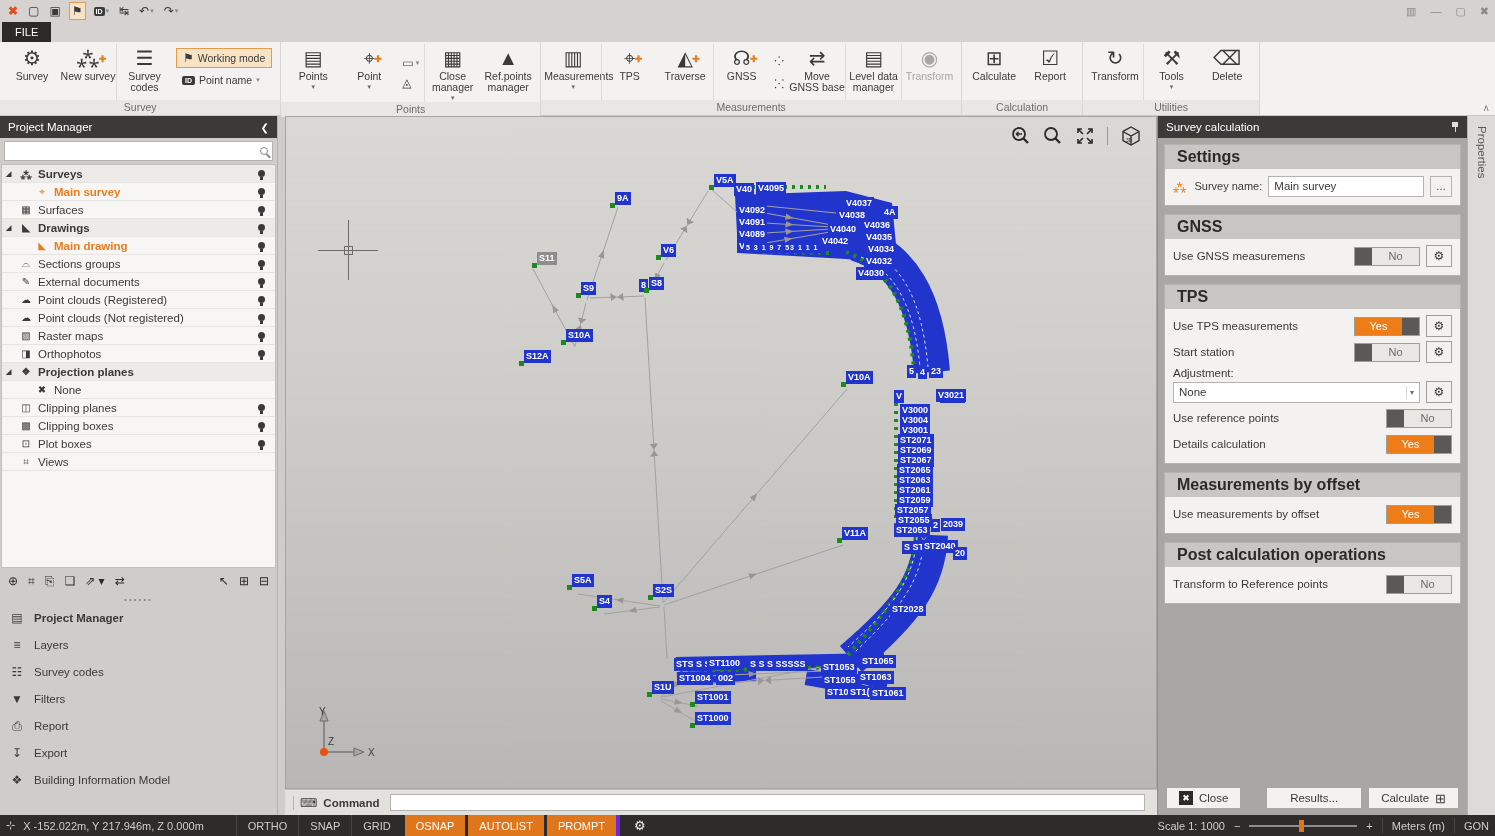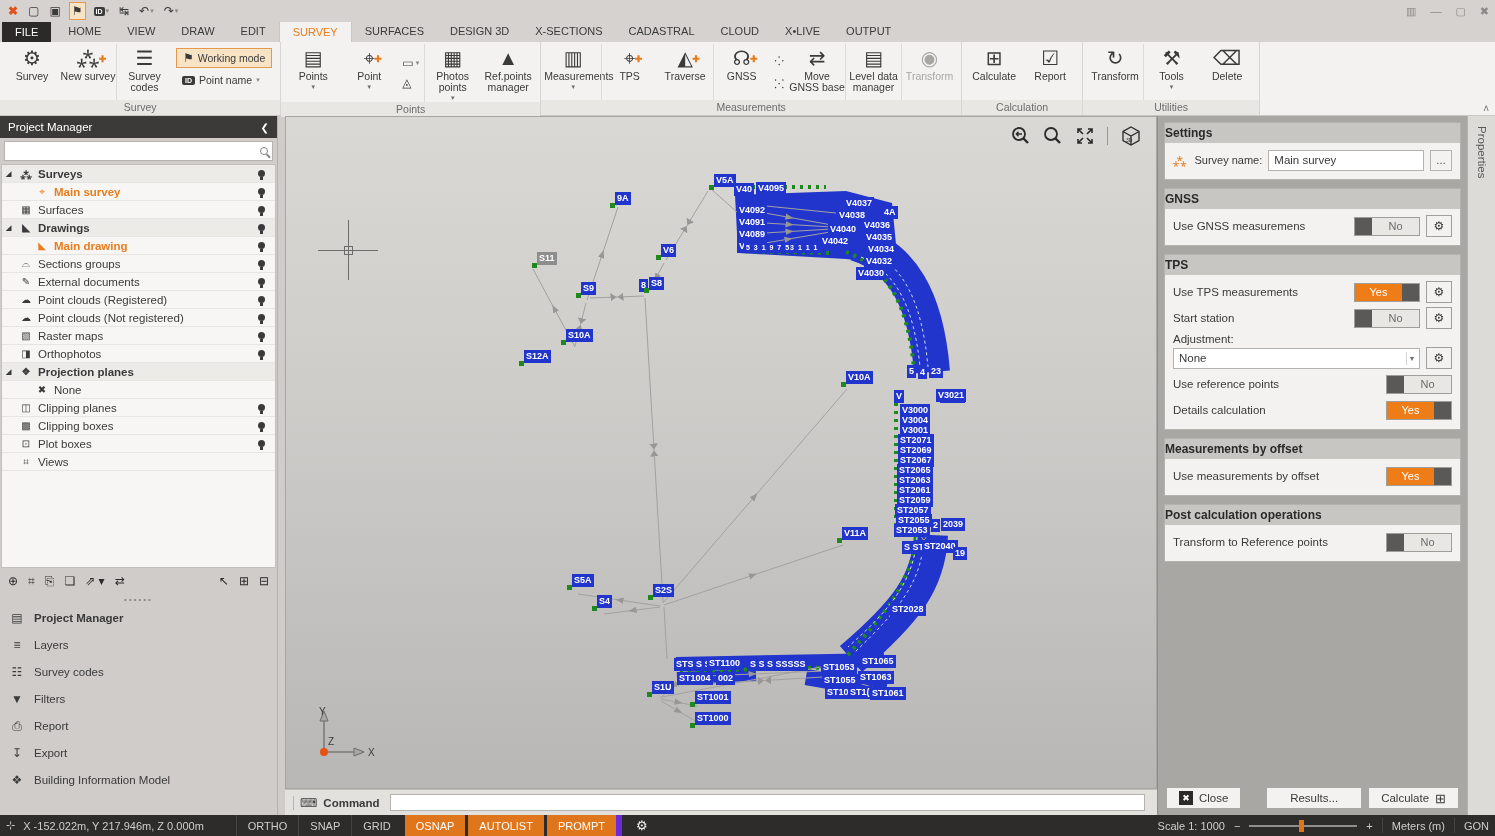--- a/index.html
+++ b/index.html
@@ -105,21 +105,21 @@
   .cmddiv { width:1px; height:14px; background:#b5b3b0; }
 
   
   .rightpanel { width:310px; background:#a9a7a4; display:flex; flex-direction:column; border-left:1px solid #8f8e8c; }
   .schead-bar { height:22px; background:#3b3a39; color:#fff; display:flex; align-items:center; padding:0 8px; font-size:11.5px; }
   .pin { margin-left:auto; position:relative; width:8px; height:10px; }
   .pin::before { content:""; position:absolute; top:0; left:1px; width:6px; height:5px; background:#ddd; }
   .pin::after { content:""; position:absolute; top:5px; left:3.5px; width:1.5px; height:5px; background:#ddd; }
   .scbody { flex:1; padding:6px 6px 0 6px; display:flex; flex-direction:column; gap:8px; overflow:hidden; }
   .scsec { background:#f3f2f0; border:1px solid #b5b3b0; }
-  .schead { background:#c8c6c3; font-weight:bold; font-size:12px; padding:3px 0; color:#2b2a29; }
+  .schead { background:#c8c6c3; font-weight:bold; font-size:16px; padding:3px 12px; color:#2b2a29; }
   .scrows { padding:4px 8px 6px 8px; }
   .scrow { display:flex; align-items:center; min-height:26px; gap:6px; }
   .sclabel { flex:1; font-size:11.5px; color:#3a3a3a; }
   .scselectlabel { font-size:11.5px; padding-top:2px; }
   .nameicon { color:#e87d1e; font-size:12px; margin-right:2px; }
   .scinput { flex:1; height:21px; border:1px solid #b5b3b0; background:#fff; font-size:11.5px; padding:0 5px; display:flex; align-items:center; }
   .dots { width:22px; height:21px; border:1px solid #b5b3b0; background:#f3f2f0; text-align:center; line-height:19px; font-size:10px; cursor:default; }
   .tgl { width:66px; height:19px; border:1px solid #a09e9b; display:flex; background:#e9e7e4; cursor:default; flex:none; }
   .tgl .knob { width:17px; background:#5a5958; }
   .tgl .tfill { flex:1; text-align:center; font-size:11px; line-height:17px; color:#6d6c6a; }
@@ -135,21 +135,21 @@
   
   .propstrip { width:28px; background:#dddbd8; border-left:1px solid #b5b3b0; padding-top:10px; display:flex; justify-content:center; }
   .propstrip span { writing-mode:vertical-rl; font-size:11.5px; color:#5a5958; }
 
   
   .statusbar { height:21px; background:#2d2c2b; display:flex; align-items:center; color:#cfcecd; font-size:11px; padding:0 6px; gap:8px; }
   .sbicon { color:#cfcecd; font-size:11px; }
   .sbcoords { margin-right:24px; }
   #status-toggles { display:flex; height:21px; align-items:stretch; }
   .sbt { display:flex; align-items:center; padding:0 11px; border-left:1px solid #454443; cursor:default; }
-  .sbt:last-of-type { border-right:6px solid #6d28d9; }
+  .sbt:last-of-type { border-right:4px solid #6d28d9; }
   .sbt.on { background:#e0761c; color:#fff; border-left:1px solid #2d2c2b; margin-left:2px; }
   .sbgear { margin-left:6px; font-size:13px; color:#f0efed; }
   .sbright { margin-left:auto; display:flex; align-items:center; gap:9px; }
   .sbtrack { width:108px; height:2px; background:#8f8e8c; position:relative; }
   .sbthumb { position:absolute; left:50px; top:-5px; width:5px; height:12px; background:#e0761c; }
   .sbdiv { width:1px; height:15px; background:#454443; }
 </style>
 </head>
 <body>
 
@@ -188,34 +188,20 @@
     <div class="winctl" id="win-controls">
         <span>▥</span>
         <span>—</span>
         <span>▢</span>
         <span>✖</span>
       </div>
   </div>
 
   <div class="tabrow">
     <div class="tab file">FILE</div>
-    <div id="tab-list">
-        <div class="tab">HOME</div>
-        <div class="tab">VIEW</div>
-        <div class="tab">DRAW</div>
-        <div class="tab">EDIT</div>
-        <div class="tab active">SURVEY</div>
-        <div class="tab">SURFACES</div>
-        <div class="tab">DESIGN 3D</div>
-        <div class="tab">X-SECTIONS</div>
-        <div class="tab">CADASTRAL</div>
-        <div class="tab">CLOUD</div>
-        <div class="tab">X•LIVE</div>
-        <div class="tab">OUTPUT</div>
-      </div>
   </div>
 
   <div class="ribbon">
     <div id="ribbon-groups">
         <div class="rgroup">
           <div class="rbtns">
             <div class="rbtn">
               <div class="ric">⚙</div>
               <div class="rlb">Survey</div>
             </div>
@@ -252,21 +238,21 @@
               <div class="ric">⌖<span class="badge">✚</span></div>
               <div class="rlb">Point</div>
               <div class="rarrow">▾</div>
             </div>
             <div class="rscol">
               <div class="rsbtn">▭<span class="caret">▾</span></div>
               <div class="rsbtn">◬</div>
             </div>
             <div class="rbtn sep">
               <div class="ric">▦</div>
-              <div class="rlb">Photos points</div>
+              <div class="rlb">Close manager</div>
               <div class="rarrow">▾</div>
             </div>
             <div class="rbtn">
               <div class="ric">▲</div>
               <div class="rlb">Ref.points manager</div>
             </div>
           </div>
           <div class="rglabel">Points</div>
         </div>
         <div class="rgroup">
@@ -631,21 +617,21 @@
             <div class="ml" style="left: 611px; top: 357px;">ST2063</div>
             <div class="ml" style="left: 611px; top: 367px;">ST2061</div>
             <div class="ml" style="left: 611px; top: 377px;">ST2059</div>
             <div class="ml" style="left: 609px; top: 387px;">ST2057</div>
             <div class="ml" style="left: 610px; top: 397px;">ST2055</div>
             <div class="ml" style="left: 608px; top: 407px;">ST2053</div>
             <div class="ml" style="left: 645px; top: 402px;">2</div>
             <div class="ml" style="left: 655px; top: 401px;">2039</div>
             <div class="ml" style="left: 616px; top: 424px;">S ST.</div>
             <div class="ml" style="left: 636px; top: 423px;">ST2040</div>
-            <div class="ml" style="left: 667px; top: 430px;">19</div>
+            <div class="ml" style="left: 667px; top: 430px;">20</div>
             <div class="ml" style="left: 604px; top: 486px;">ST2028</div>
             <div class="ml" style="left: 388px; top: 541px;">STS S S</div>
             <div class="ml" style="left: 421px; top: 540px;">ST1100</div>
             <div class="ml" style="left: 462px; top: 541px;">S S S SSSSS</div>
             <div class="ml" style="left: 535px; top: 544px;">ST1053</div>
             <div class="ml" style="left: 574px; top: 538px;">ST1065</div>
             <div class="ml" style="left: 391px; top: 555px;">ST1004</div>
             <div class="ml" style="left: 430px; top: 555px;">002</div>
             <div class="ml" style="left: 536px; top: 557px;">ST1055</div>
             <div class="ml" style="left: 572px; top: 554px;">ST1063</div>
@@ -699,20 +685,24 @@
       </div>
       <div class="cmdrow">
         <div class="cmddiv"></div>
         <span class="kb">⌨</span>
         <span class="cmdlabel">Command</span>
         <input type="text" style="">
       </div>
     </div>
 
     <div class="rightpanel">
+      <div class="schead-bar">
+        <span>Survey calculation</span>
+        <span class="pin"></span>
+      </div>
       <div class="scbody" id="sc-sections">
           <div class="scsec">
             <div class="schead">Settings</div>
             <div class="scrows">
               <div class="scrow">
                 <span class="nameicon">⁂</span>
                 <span>Survey name:</span>
                 <div class="scinput">Main survey</div>
                 <div class="dots">…</div>
               </div>

